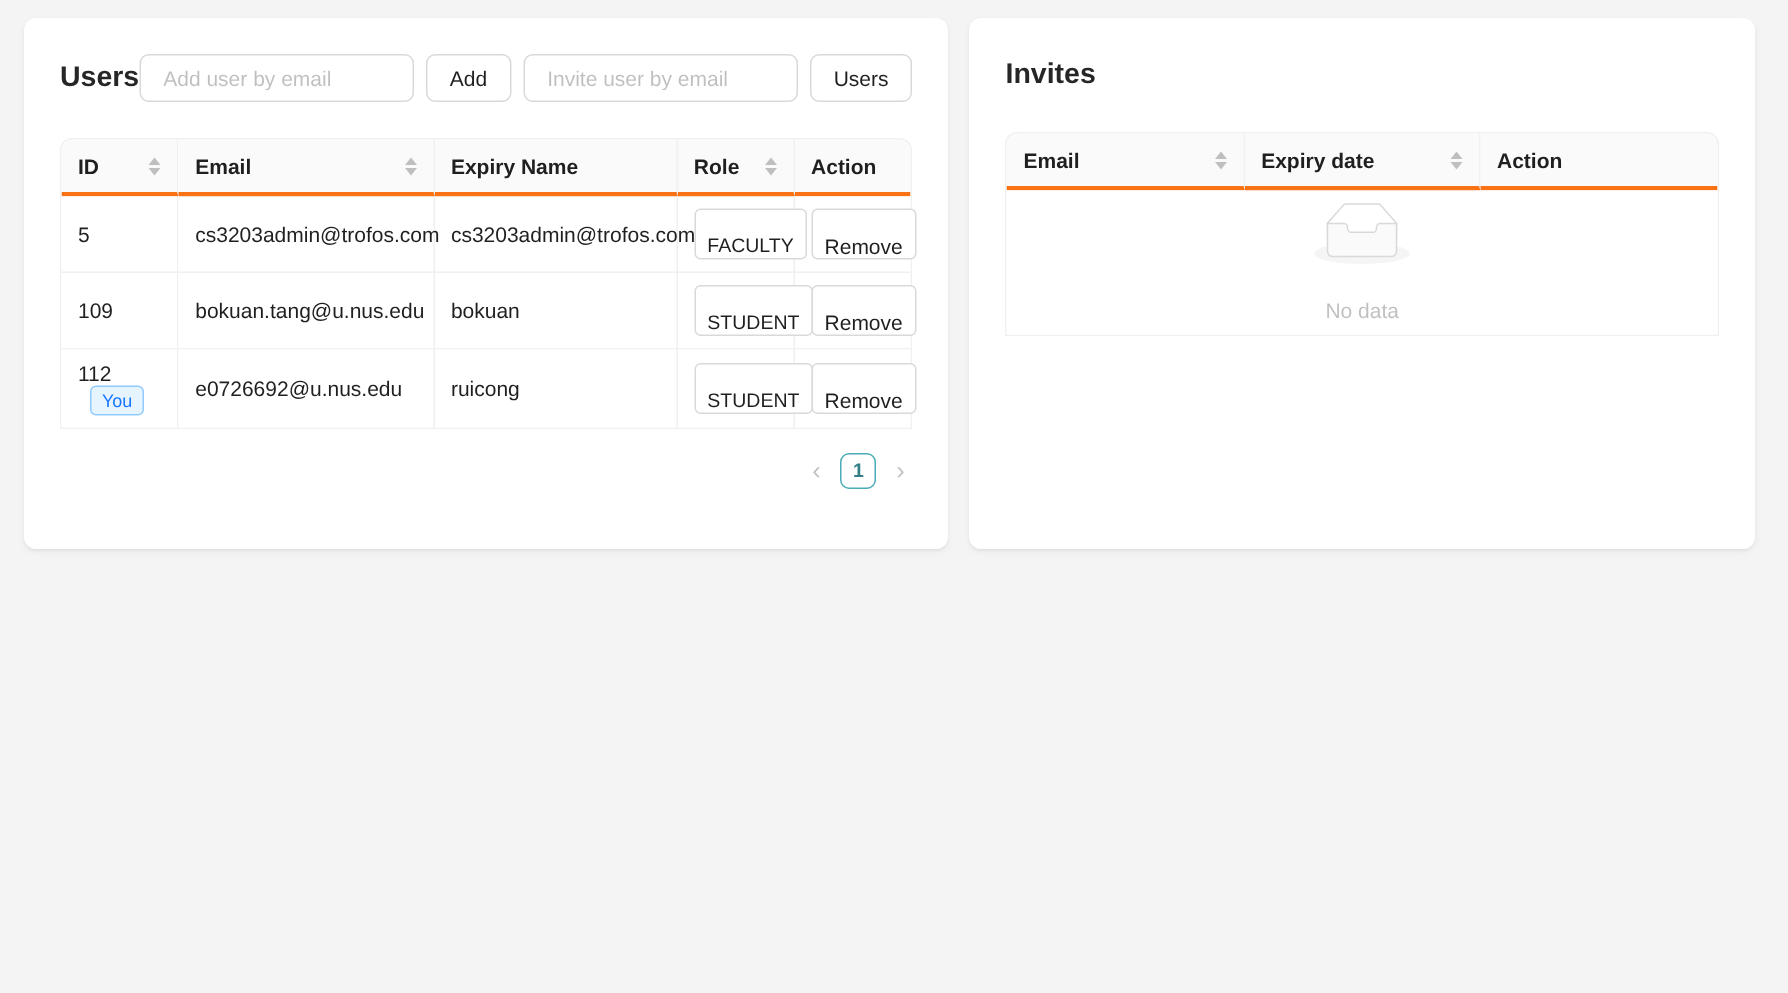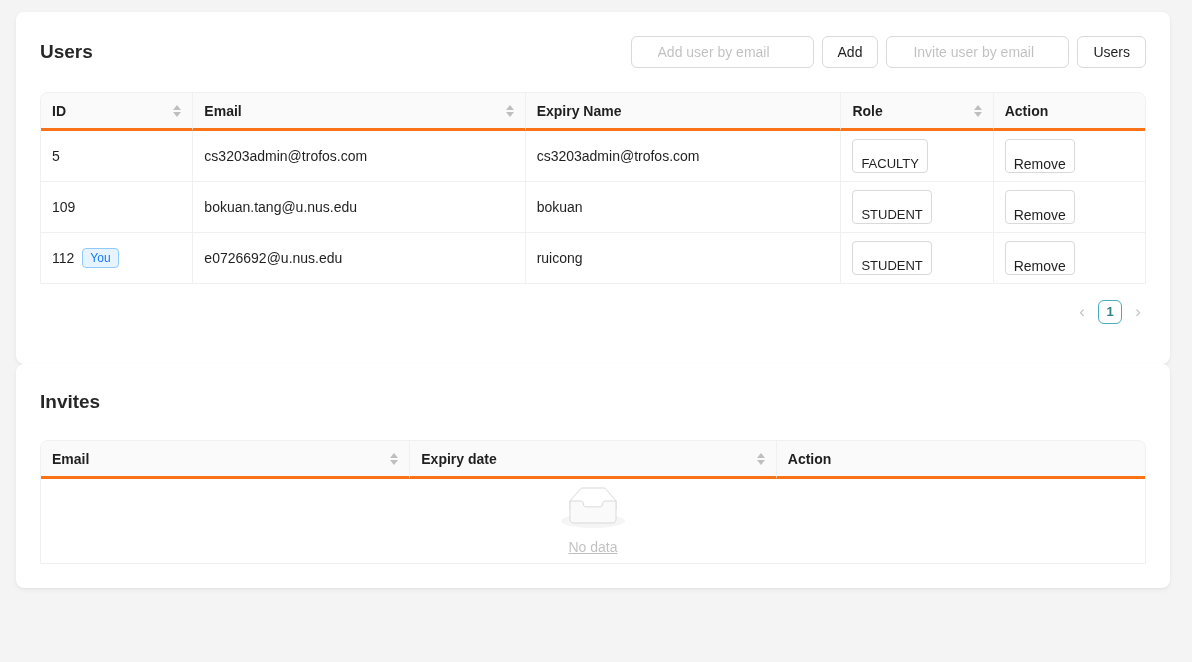--- a/index.html
+++ b/index.html
@@ -3,39 +3,39 @@
 <meta charset="utf-8">
 <style>
   * { box-sizing: border-box; margin: 0; padding: 0; }
   html, body { width: 1192px; height: 662px; overflow: hidden; }
   body {
     background: #f4f4f4;
     font-family: "Liberation Sans", sans-serif;
     font-size: 14px;
     color: rgba(0,0,0,0.88);
   }
-  .page { padding: 12px 22px 25px 16px; display: flex; flex-direction: column; }
+  .page { padding: 12px 22px 25px 16px; display: flex; flex-direction: row; gap: 14px; }
   .card {
     background: #fff;
     border-radius: 8px;
     padding: 24px;
     box-shadow: 0 1px 2px rgba(0,0,0,0.05), 0 2px 6px rgba(0,0,0,0.04);
   }
   .card-head {
     display: flex; justify-content: space-between; align-items: center;
     margin-bottom: 24px;
   }
   h2.card-title {
     font-size: 19px; font-weight: 700; color: rgba(0,0,0,0.85); line-height: 28px;
   }
   .controls { display: flex; gap: 8px; align-items: center; }
   .txt-input {
     width: 183px; height: 32px;
     border: 1px solid #d9d9d9; border-radius: 6px;
-    padding: 0 26px; font-size: 14px; color: rgba(0,0,0,0.88);
+    padding: 0 15px; font-size: 14px; color: rgba(0,0,0,0.88);
     font-family: "Liberation Sans", sans-serif;
     outline: none; background: #fff;
   }
   .txt-input::placeholder { color: rgba(0,0,0,0.25); }
   .btn {
     height: 32px; padding: 0 15px;
     background: #fff; border: 1px solid #d9d9d9; border-radius: 6px;
     font-size: 14px; color: rgba(0,0,0,0.88);
     font-family: "Liberation Sans", sans-serif;
     cursor: pointer; white-space: nowrap;
@@ -103,21 +103,21 @@
     width: 16px; text-align: center; cursor: default; user-select: none;
   }
   .pg-item {
     min-width: 24px; height: 24px; line-height: 22px;
     text-align: center; border-radius: 6px;
     border: 1px solid #4aacb6; color: #327f88;
     font-weight: 700; font-size: 13px; background: #fff; cursor: pointer;
   }
   
   td.empty-cell { text-align: center; padding: 40px 0; }
-  .empty-text { margin-top: 8px; color: rgba(0,0,0,0.25); font-size: 14px; text-decoration: underline; }
+  .empty-text { margin-top: 20px; color: rgba(0,0,0,0.25); font-size: 14px; }
 </style>
 </head>
 <body>
 
 <div class="page">
 
   <section class="card">
     <div class="card-head">
       <h2 class="card-title">Users</h2>
       <div class="controls">

